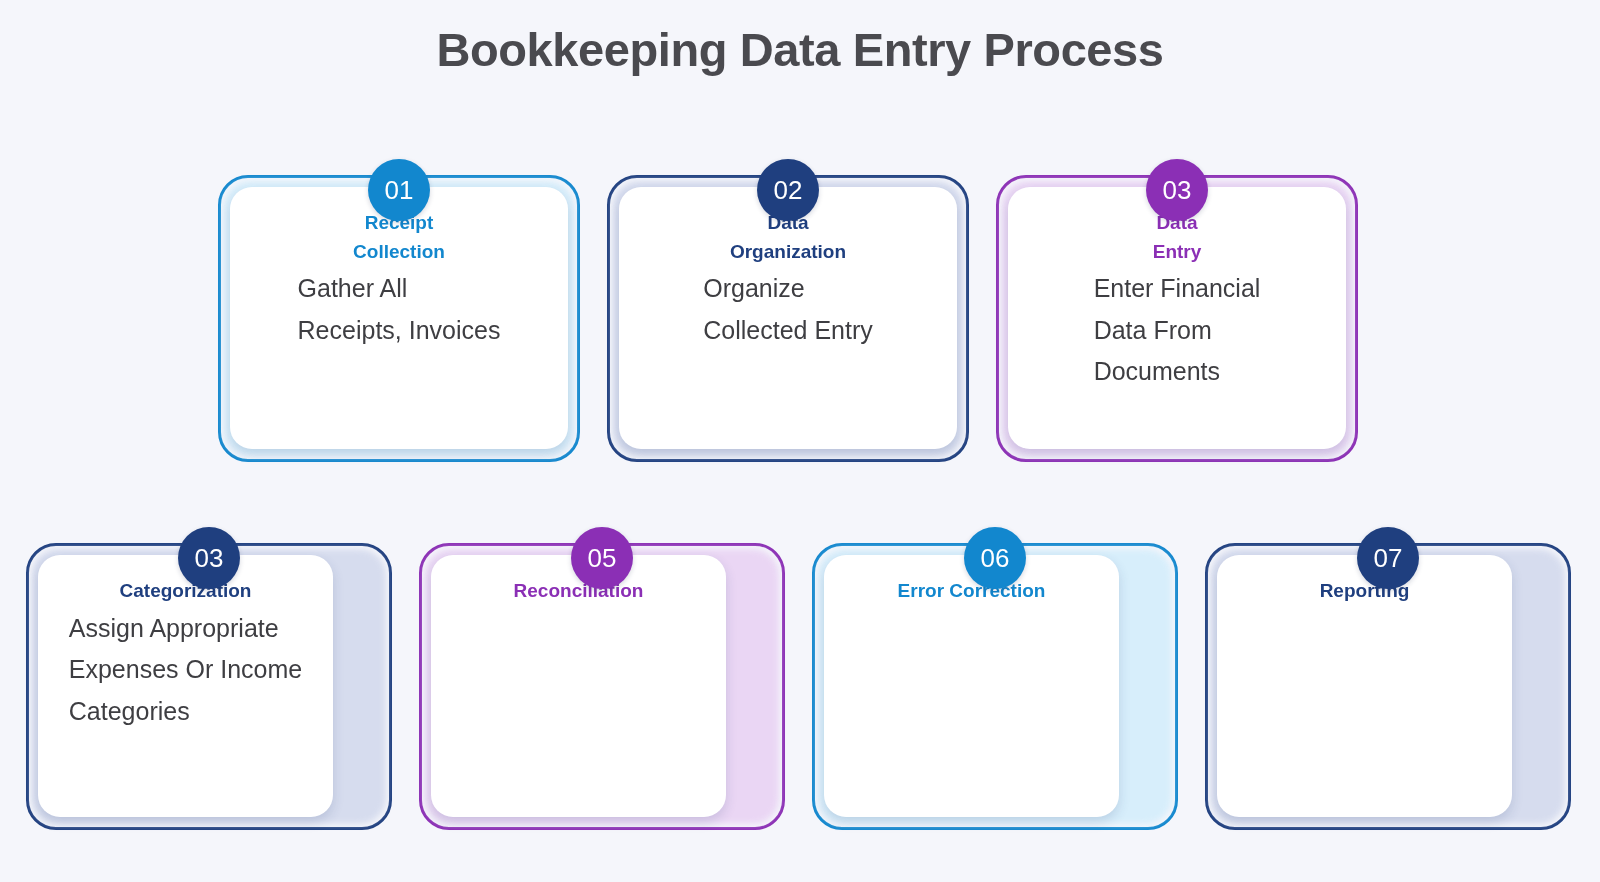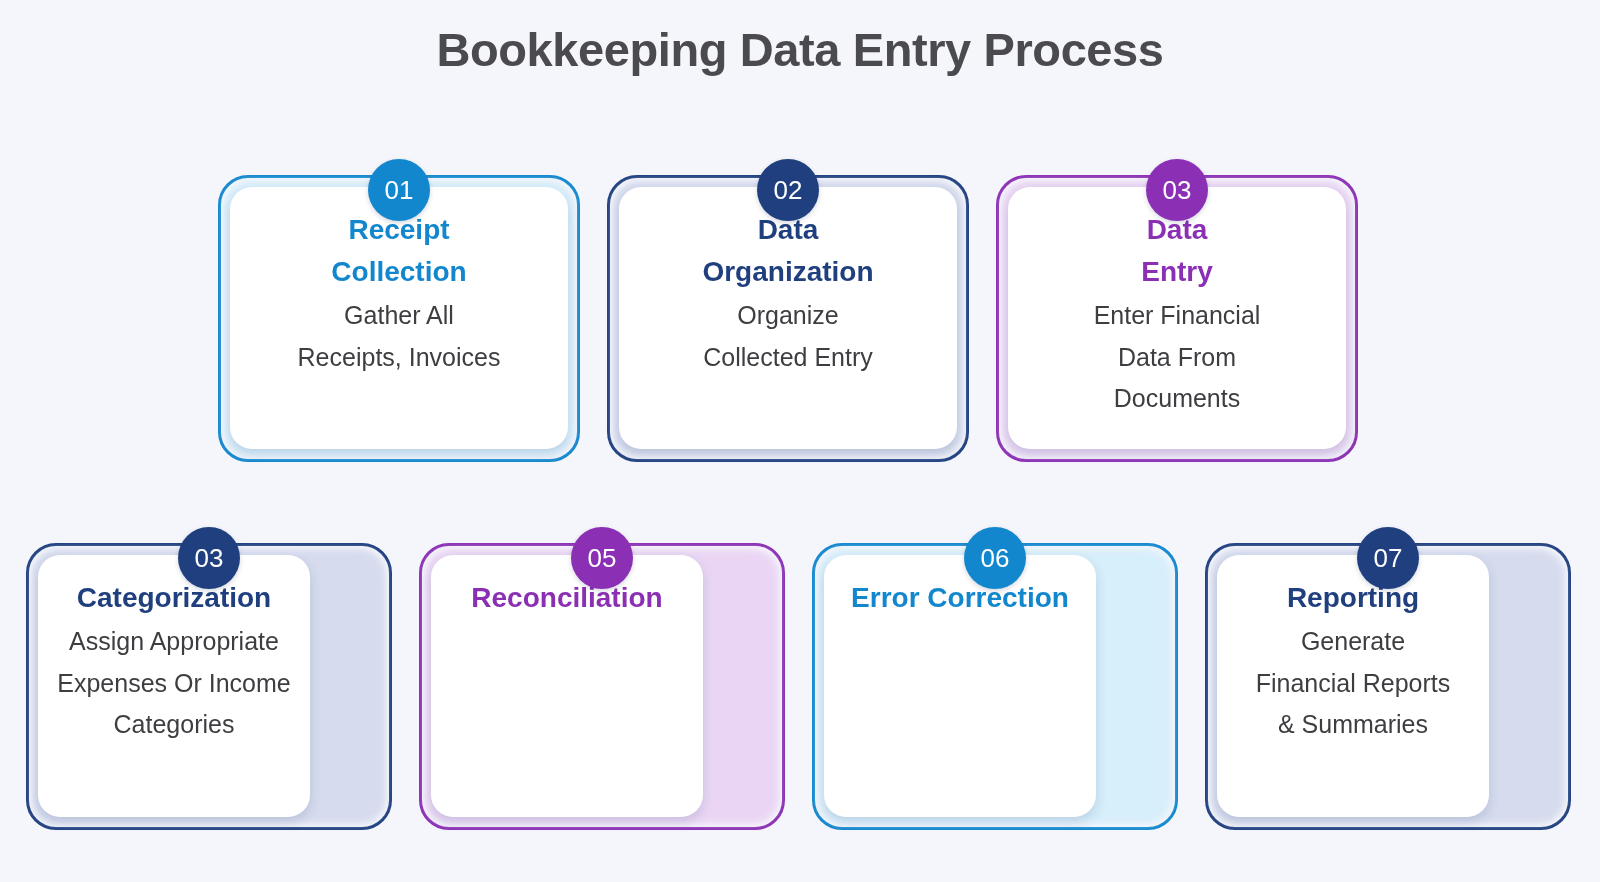--- a/index.html
+++ b/index.html
@@ -95,33 +95,33 @@
     background: #ffffff;
     border-radius: 22px;
     box-shadow: 0 5px 12px rgba(40, 60, 120, 0.16);
     display: flex;
     flex-direction: column;
     align-items: center;
     padding: 22px 16px 14px 16px;
   }
 
   .card-title {
-    font-size: 28px;
+    font-size: 19px;
     font-weight: bold;
     color: var(--accent);
     text-align: center;
     line-height: 1.5;
     white-space: pre-line;
     margin: 0;
   }
 
   .card-desc {
     font-size: 25px;
     color: #3e3e42;
-    text-align: center;
+    text-align: left;
     line-height: 1.66;
     white-space: pre-line;
     margin: 0;
     margin-top: 2px;
   }
 
   
   .badge {
     position: absolute;
     top: 4px;
@@ -138,21 +138,21 @@
     align-items: center;
     justify-content: center;
     z-index: 3;
     box-shadow: 0 2px 5px rgba(30, 40, 80, 0.18);
   }
 
   
   #row-2 .card { width: 366px; }
   #row-2 .card-ring { width: 366px; }
   #row-2 .card-glow { width: 354px; }
-  #row-2 .card-inner { width: 272px; }
+  #row-2 .card-inner { width: 295px; }
 </style>
 </head>
 <body>
 
 <div id="infographic">
 
   <div class="page-title">Bookkeeping Data Entry Process</div>
 
   <div class="row" id="row-1">
       <div class="card" style="--accent: #1287ce; --glow: #d7eefb;">
@@ -216,21 +216,18 @@
         <div class="card-inner">
           <div class="card-title">Error Correction</div>
         </div>
         <div class="badge">06</div>
       </div>
       <div class="card" style="--accent: #1f3f7f; --glow: #d6dcee;">
         <div class="card-ring"></div>
         <div class="card-glow"></div>
         <div class="card-inner">
           <div class="card-title">Reporting</div>
-          <div class="card-desc">Generate
-Financial Reports
-&amp; Summaries</div>
         </div>
         <div class="badge">07</div>
       </div>
     </div>
 
 </div>
 
 </body></html>

